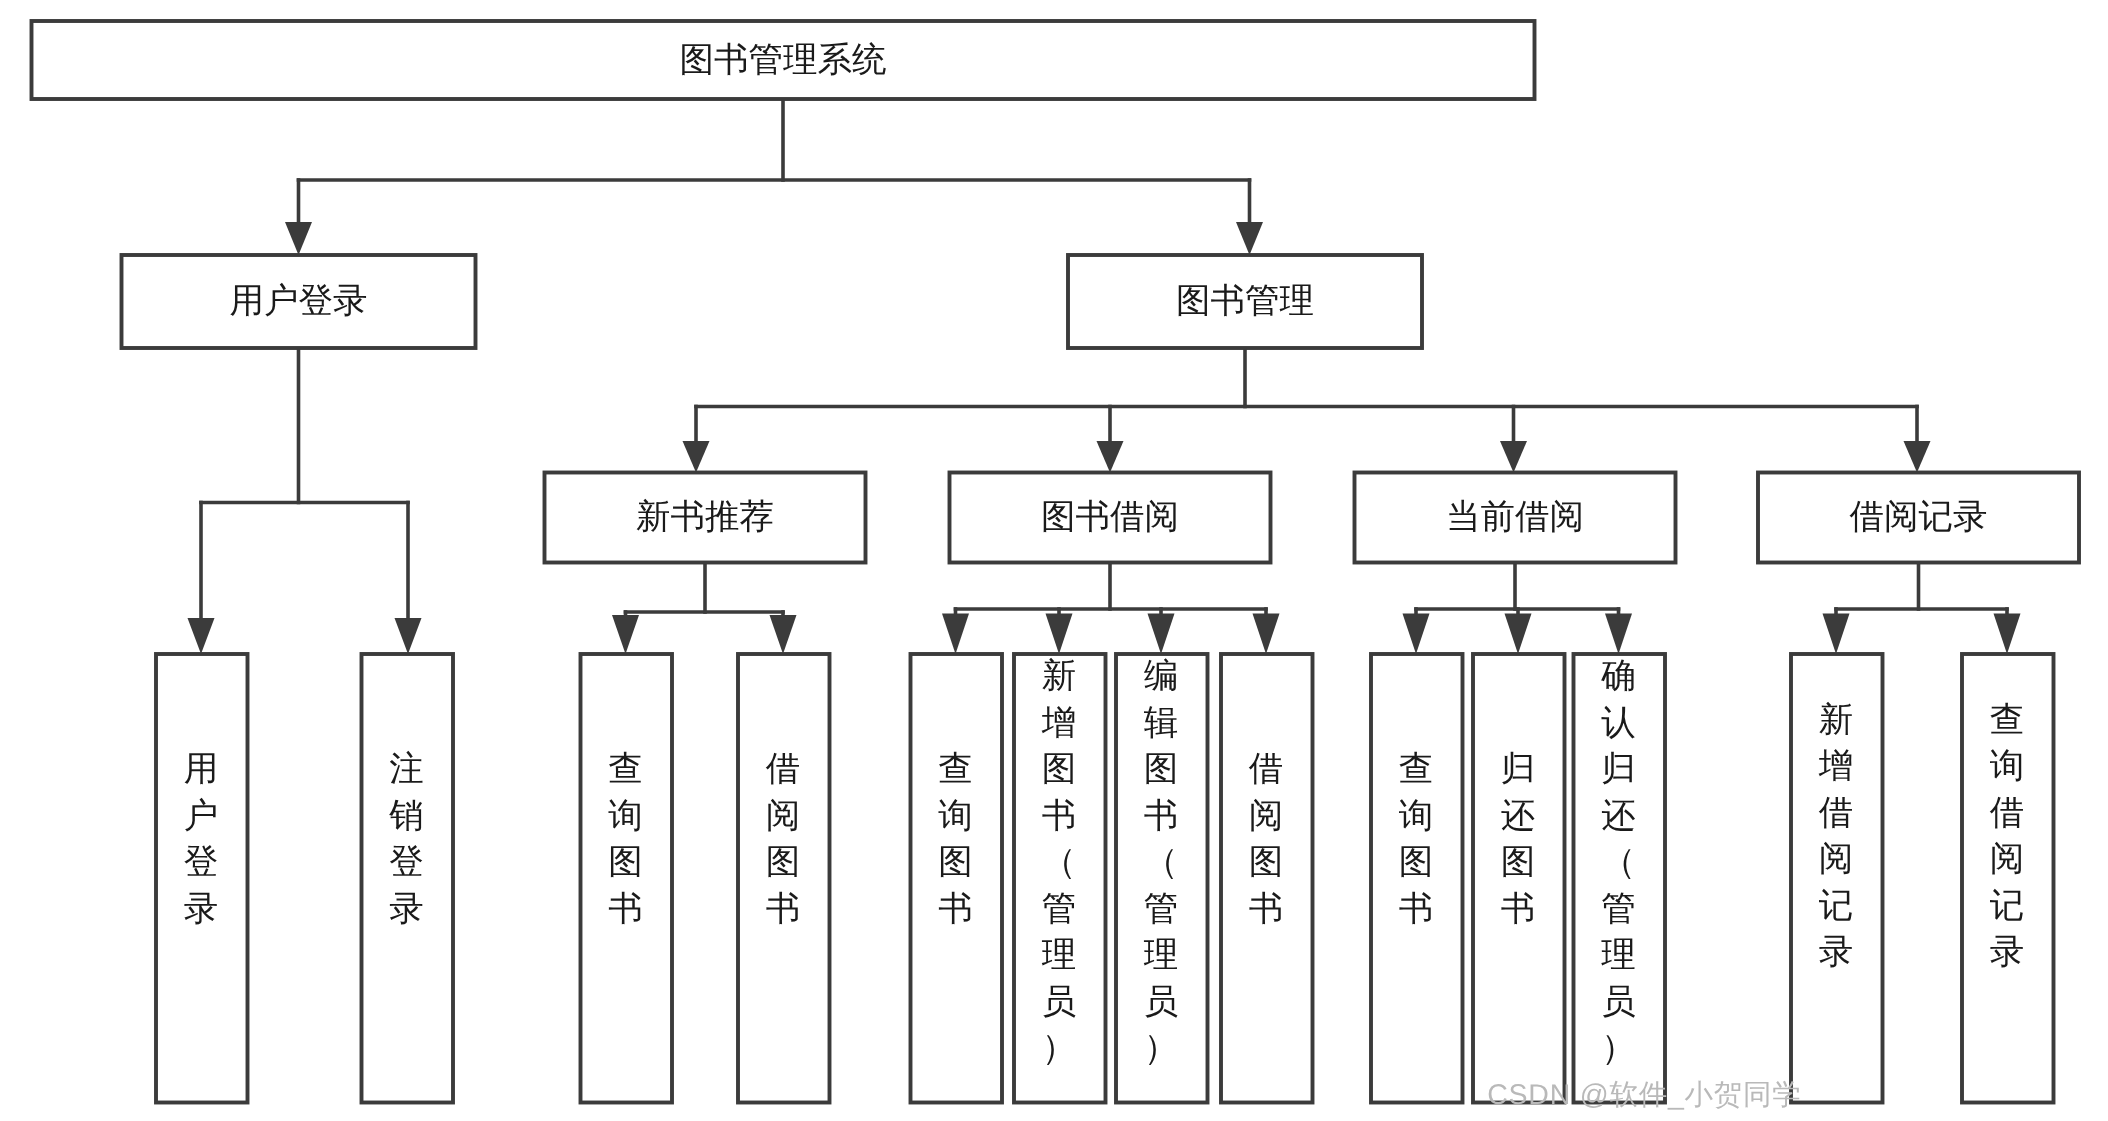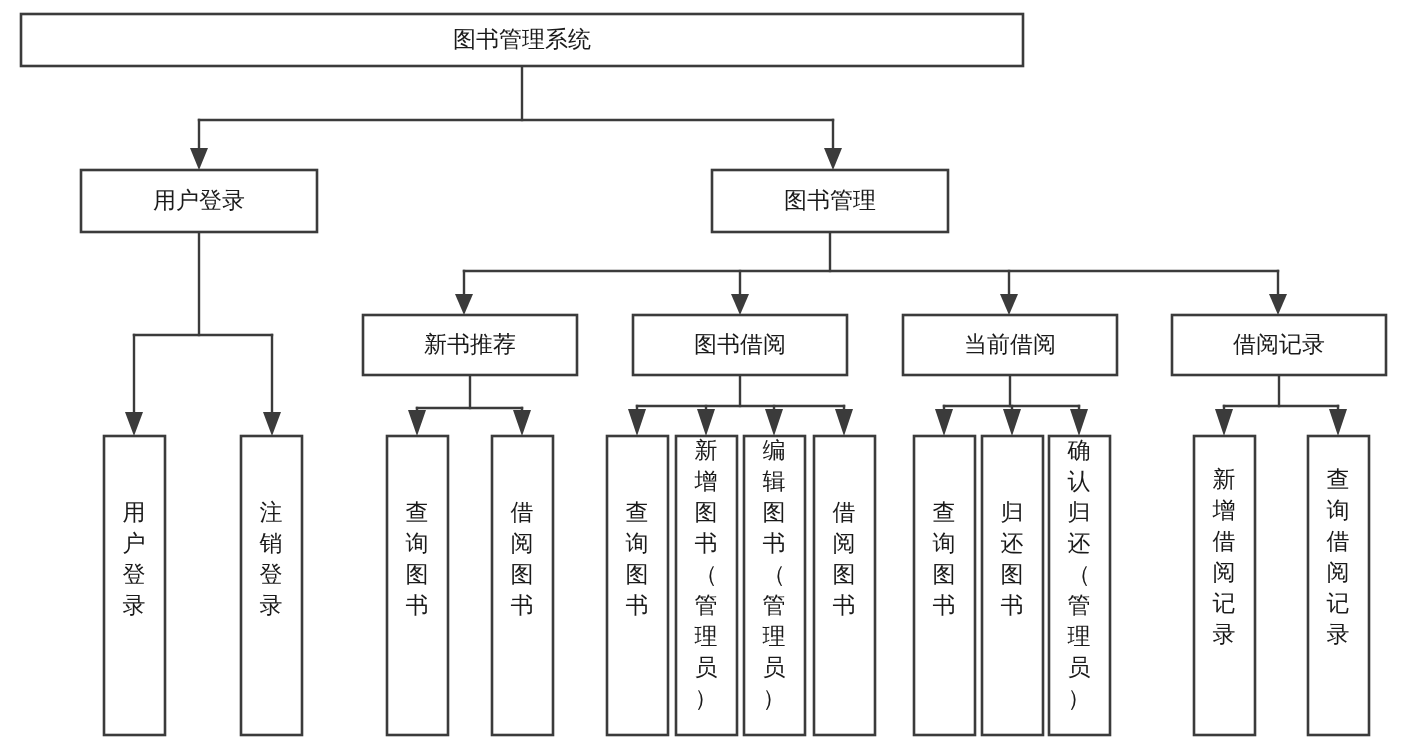--- a/index.html
+++ b/index.html
@@ -242,14 +242,15 @@
       <text class="node-label-v" x="1224" y="487"><tspan x="1224" dy="0">新</tspan><tspan x="1224" dy="31">增</tspan><tspan x="1224" dy="31">借</tspan><tspan x="1224" dy="31">阅</tspan><tspan x="1224" dy="31">记</tspan><tspan x="1224" dy="31">录</tspan></text>
     </g>
 
     <g>
       <rect class="node-box" x="1308" y="436" width="61" height="299"></rect>
       <text class="node-label-v" x="1338" y="487"><tspan x="1338" dy="0">查</tspan><tspan x="1338" dy="31">询</tspan><tspan x="1338" dy="31">借</tspan><tspan x="1338" dy="31">阅</tspan><tspan x="1338" dy="31">记</tspan><tspan x="1338" dy="31">录</tspan></text>
     </g>
 
   </svg>
 
+  <div class="watermark">CSDN @软件_小贺同学</div>
 
 </div>
 
 </body></html>

